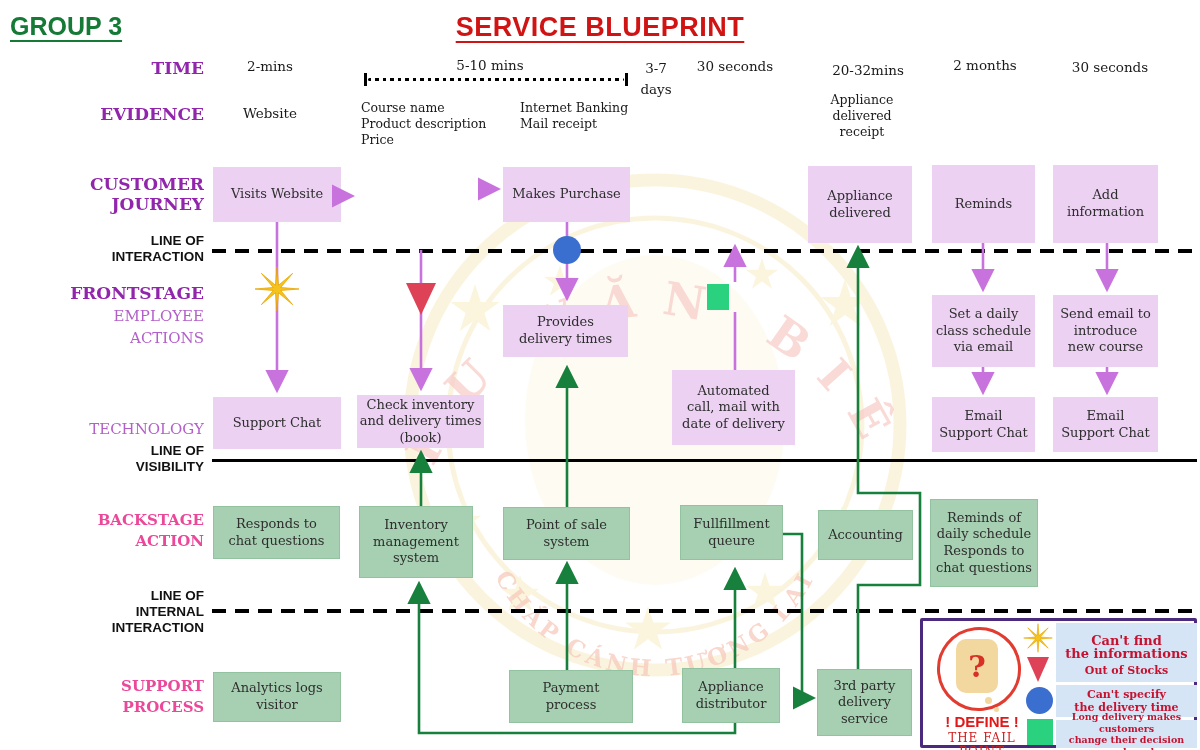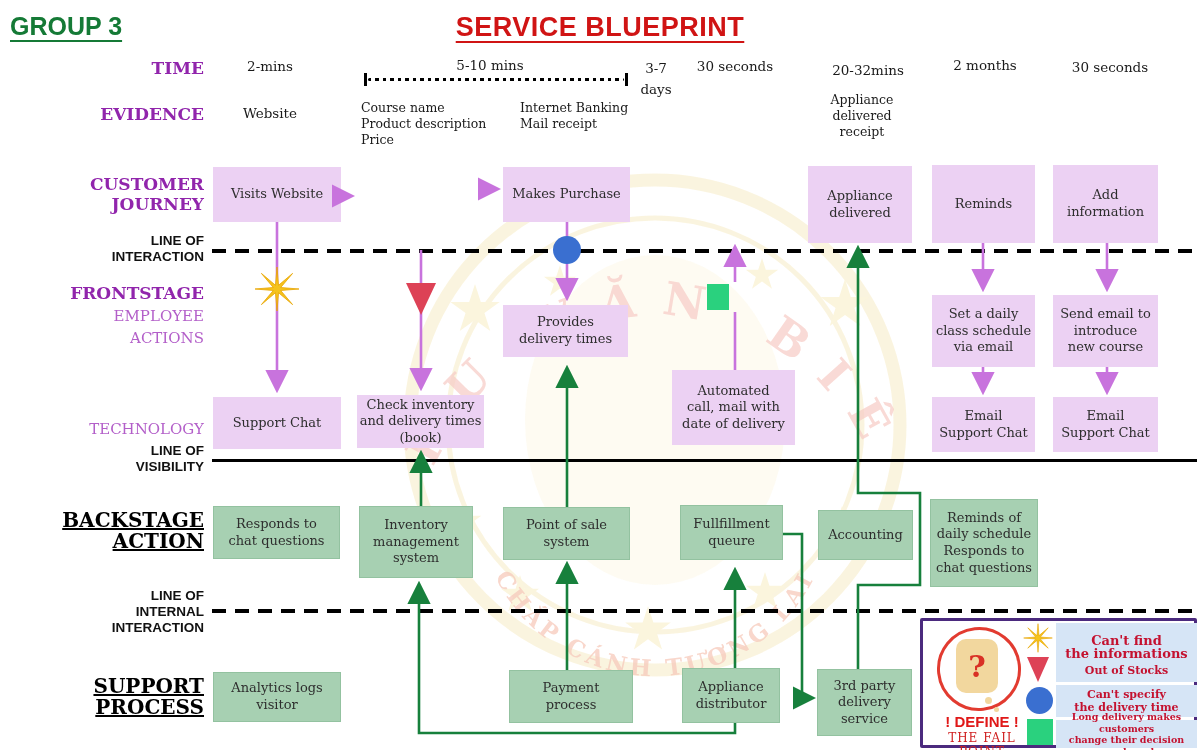--- a/index.html
+++ b/index.html
@@ -10,21 +10,21 @@
   
   .group{left:10px;top:12px;font:bold 25px "Liberation Sans",sans-serif;color:#157a36;
          text-decoration:underline;text-underline-offset:5px;}
   .title{left:0;top:12px;width:1200px;text-align:center;font:bold 27px "Liberation Sans",sans-serif;
          color:#d01414;text-decoration:underline;text-underline-offset:5px;letter-spacing:.5px;}
   
   .lane{left:24px;width:180px;text-align:right;}
   .lp  {font-weight:bold;font-size:17px;color:#9125ac;line-height:20px;}
   .lpl {font-size:15px;color:#b35fc9;line-height:22px;}
   .lblk{font-family:"Liberation Sans",sans-serif;font-weight:bold;font-size:13.5px;color:#111;line-height:16px;}
-  .lgr {font-weight:bold;font-size:20px;color:#000000;line-height:21px;text-decoration:underline;}
+  .lgr {font-weight:bold;font-size:15px;color:#ec4899;line-height:21px;}
   
   .dashline{height:4px;background:repeating-linear-gradient(90deg,#000 0 14px,transparent 14px 23px);z-index:1;}
   .solidline{height:3px;background:#000;z-index:1;}
   
   .pbox,.gbox{display:flex;align-items:center;justify-content:center;text-align:center;
         font-size:13px;line-height:1.28;z-index:2;padding:2px;box-sizing:border-box;color:#2e2e2e;}
   .pbox{background:#ecd1f3;}
   .gbox{background:#a7d0b2;border:1px solid #93c2a0;}
   
   .ttxt{font-size:13.5px;color:#1a1a1a;text-align:center;}

